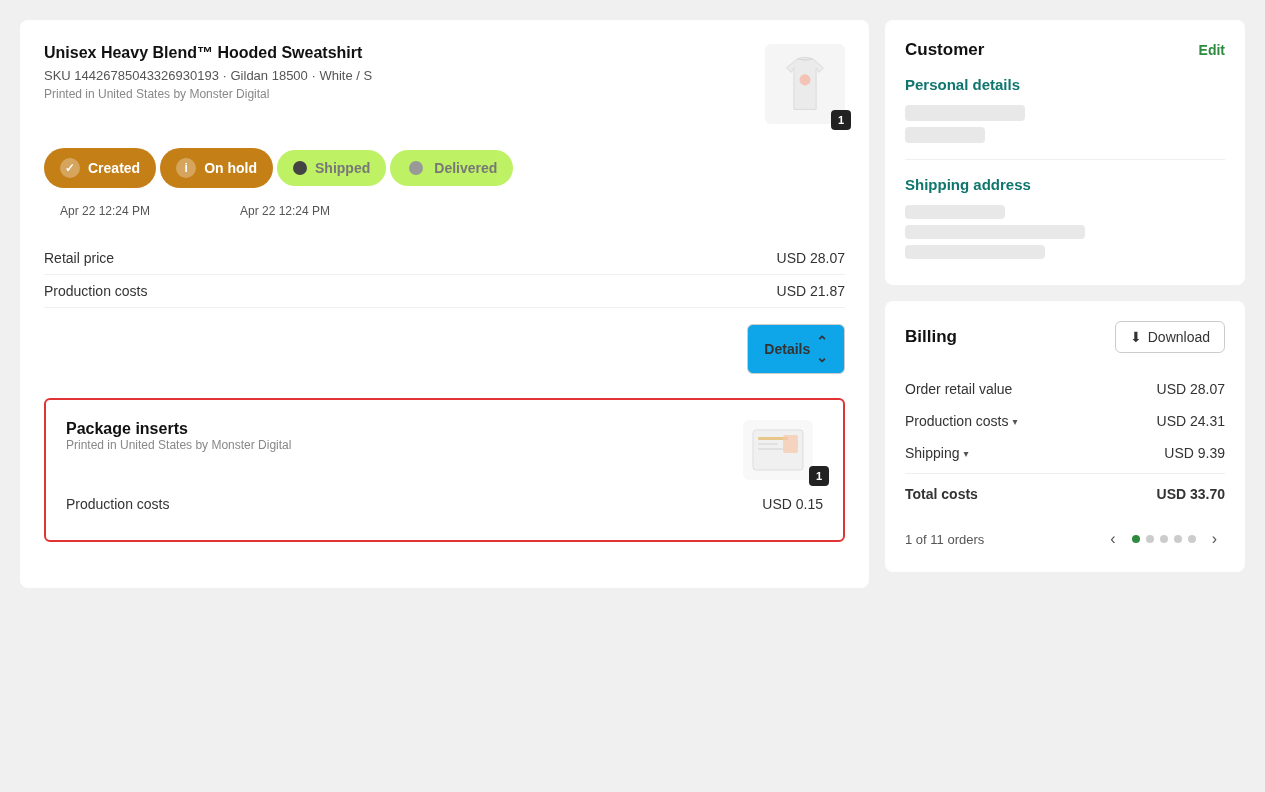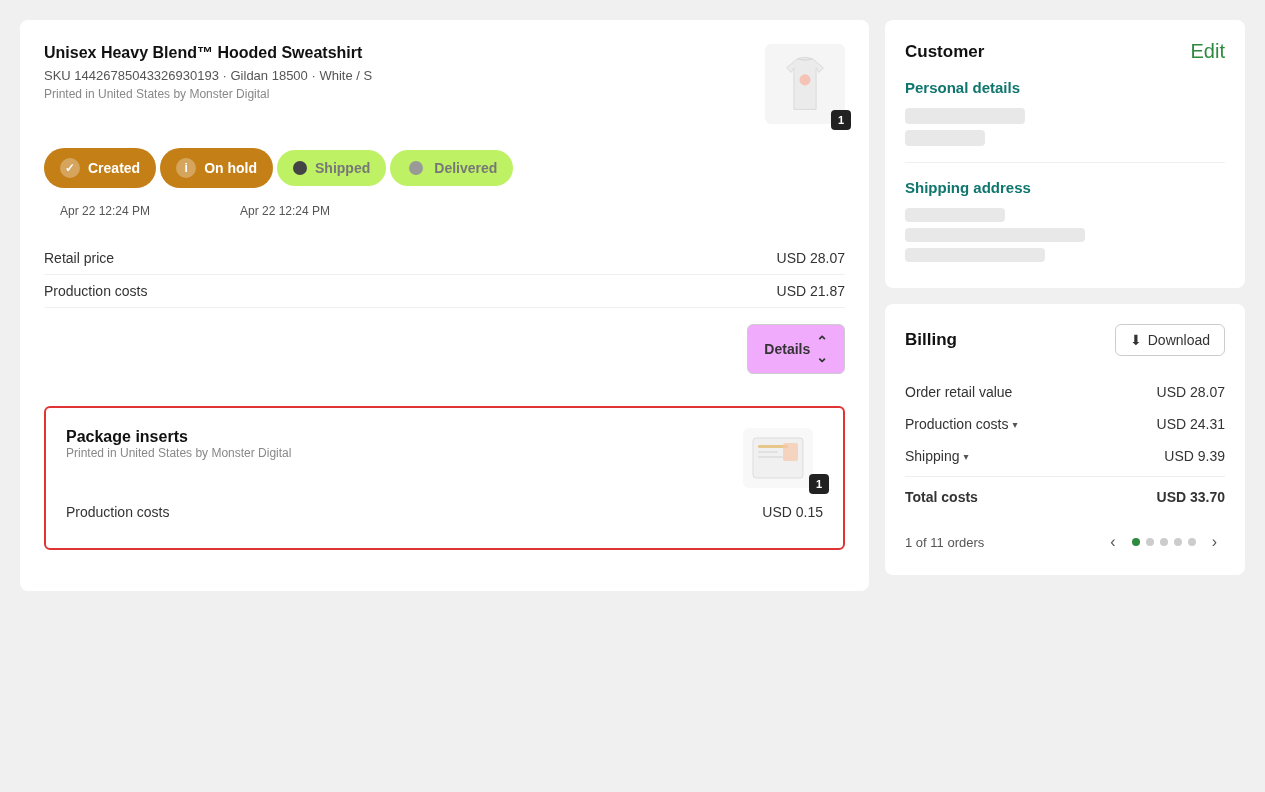--- a/index.html
+++ b/index.html
@@ -179,37 +179,37 @@
       font-size: 13px;
       color: #555;
     }
     .details-btn {
       display: flex;
       align-items: center;
       gap: 6px;
       border: 1px solid #ccc;
       border-radius: 6px;
       padding: 8px 16px;
-      background: #f0abfc;
+      background: #0ea5e9;
       cursor: pointer;
       font-size: 14px;
       font-weight: 600;
       color: #333;
     }
     .details-row {
       display: flex;
       justify-content: flex-end;
       margin-top: 16px;
     }
     
     .package-inserts-section {
       border: 2px solid #e03333;
       border-radius: 6px;
       padding: 20px;
-      margin-top: 32px;
+      margin-top: 24px;
     }
     .package-inserts-header {
       display: flex;
       justify-content: space-between;
       align-items: flex-start;
       margin-bottom: 8px;
     }
     .package-inserts-title {
       font-weight: 700;
       font-size: 16px;
@@ -249,22 +249,22 @@
       align-items: center;
       margin-bottom: 16px;
     }
     .sidebar-card-title {
       font-size: 17px;
       font-weight: 700;
       color: #111;
     }
     .edit-link {
       color: #2d8a3e;
-      font-size: 20px;
-      font-weight: 400;
+      font-size: 14px;
+      font-weight: 700;
       cursor: pointer;
       text-decoration: none;
     }
     .personal-details-placeholder {
       width: 120px;
       height: 16px;
       background: #e8e8e8;
       border-radius: 4px;
       margin-bottom: 6px;
     }

